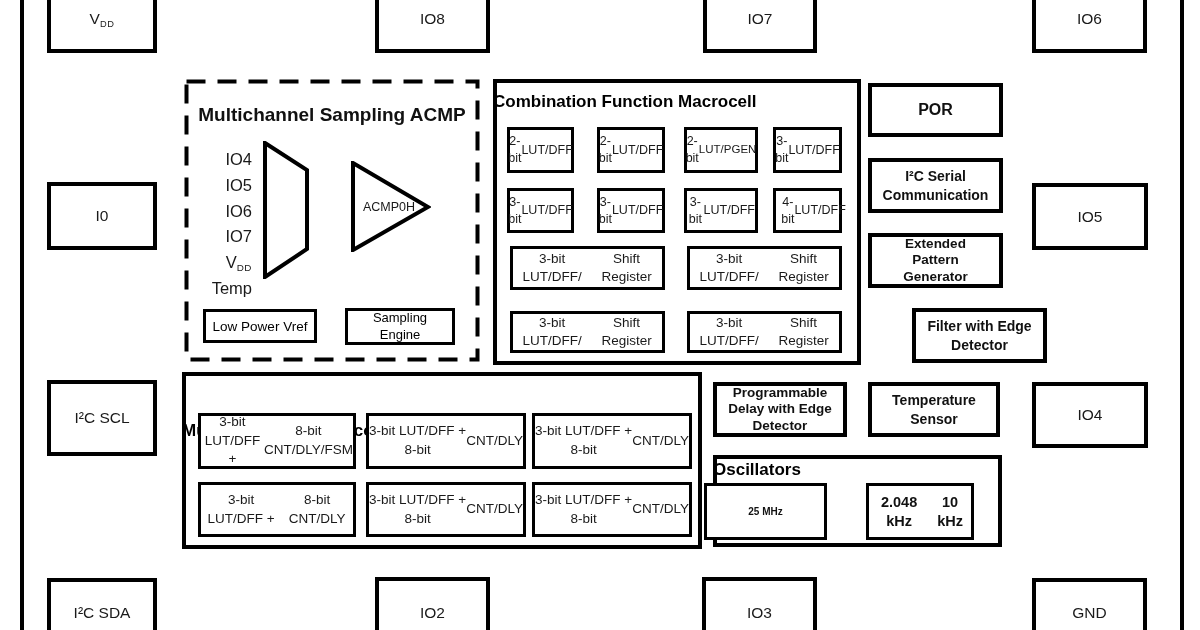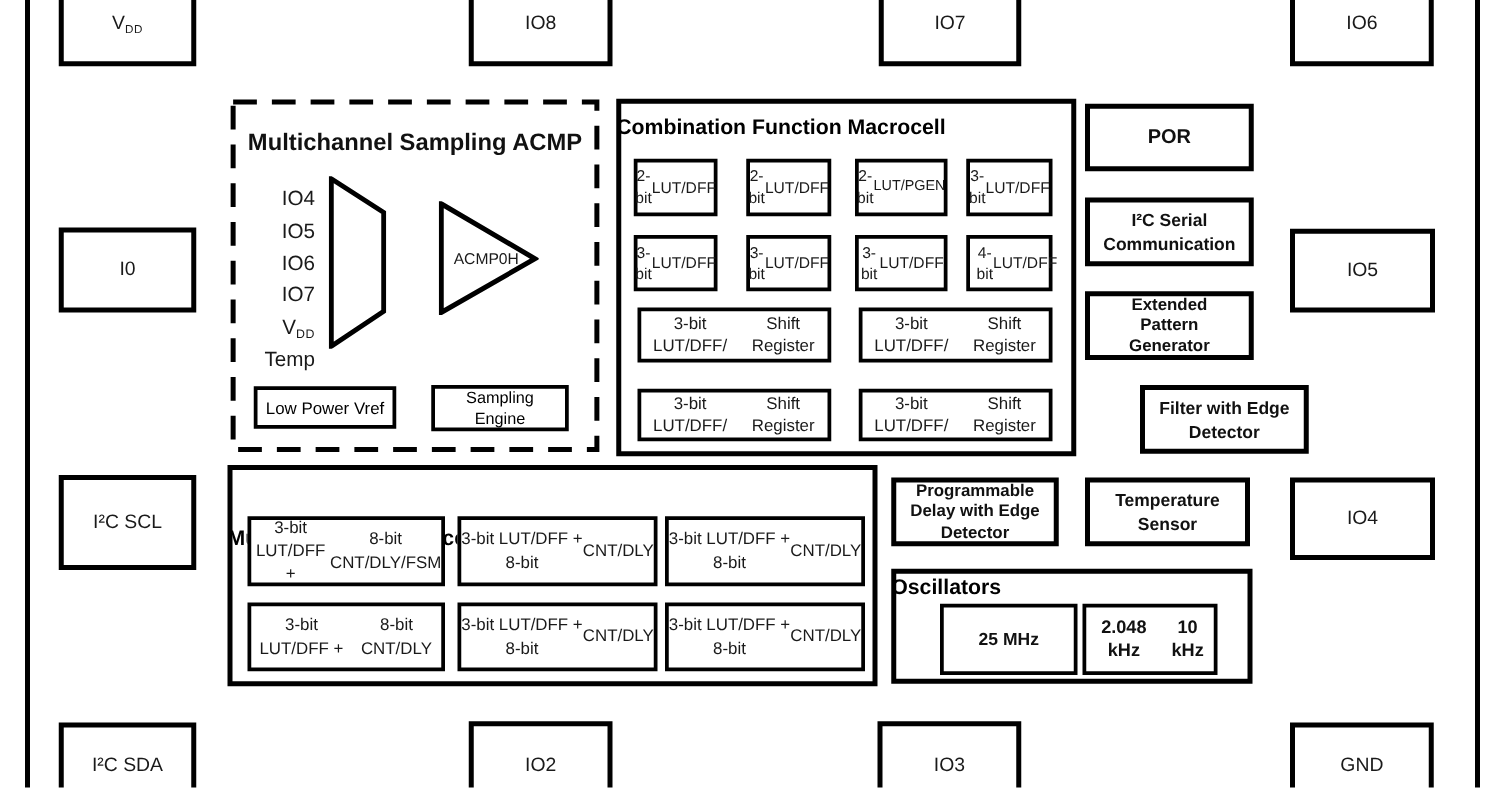--- a/index.html
+++ b/index.html
@@ -188,21 +188,21 @@
 </div>
 
 <div class="block bold-label" style="left:713px; top:382px; width:134px; height:55px; font-size:13.5px; line-height:1.2;">
   <span class="line">Programmable</span>
   <span class="line">Delay with Edge</span>
   <span class="line">Detector</span>
 </div>
 
 <div class="group-box" style="left:713px; top:455px; width:289px; height:92px;"></div>
 <div class="group-title" style="left:713px; top:460px; width:289px;">Oscillators</div>
-<div class="cell bold-label" style="left:752px; top:483px; width:110px; height:57px; font-size:14px;">
+<div class="cell bold-label" style="left:704px; top:483px; width:123px; height:57px; font-size:10px;">
   <span>25 MHz</span>
 </div>
 <div class="cell bold-label" style="left:866px; top:483px; width:108px; height:57px; font-size:14.5px; line-height:1.25;">
   <span class="line">2.048 kHz</span>
   <span class="line">10 kHz</span>
 </div>
 
 <div class="group-box" style="left:182px; top:372px; width:520px; height:177px;"></div>
 <div class="group-title" style="left:182px; top:381px; width:520px;margin-top:40px;">Multi-Function Macrocell</div>
 

